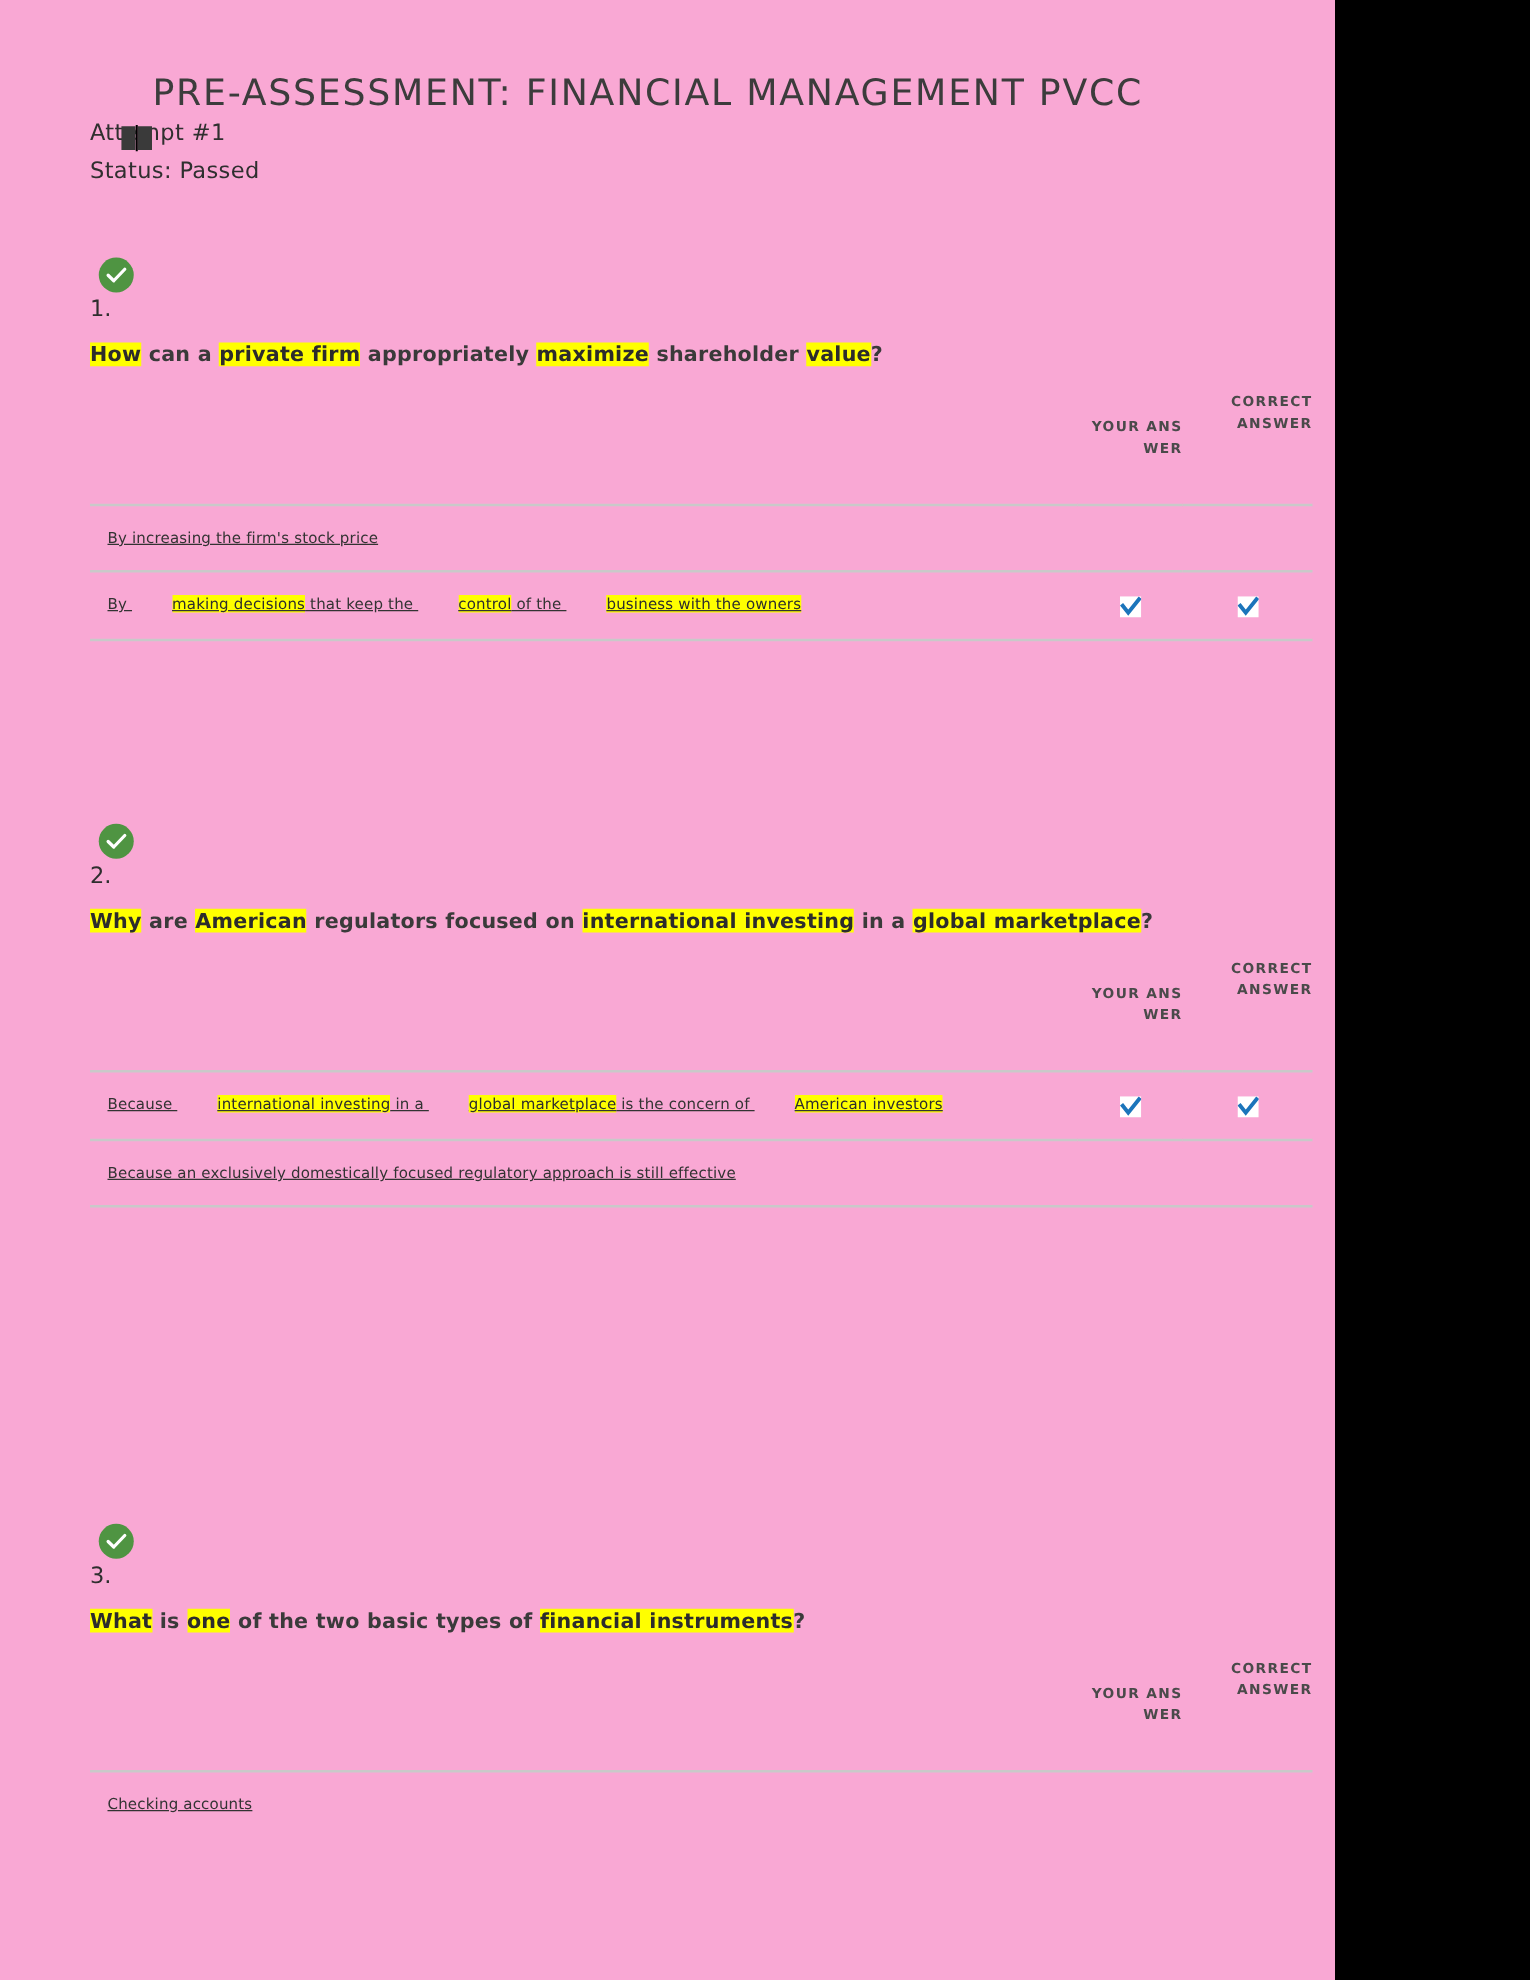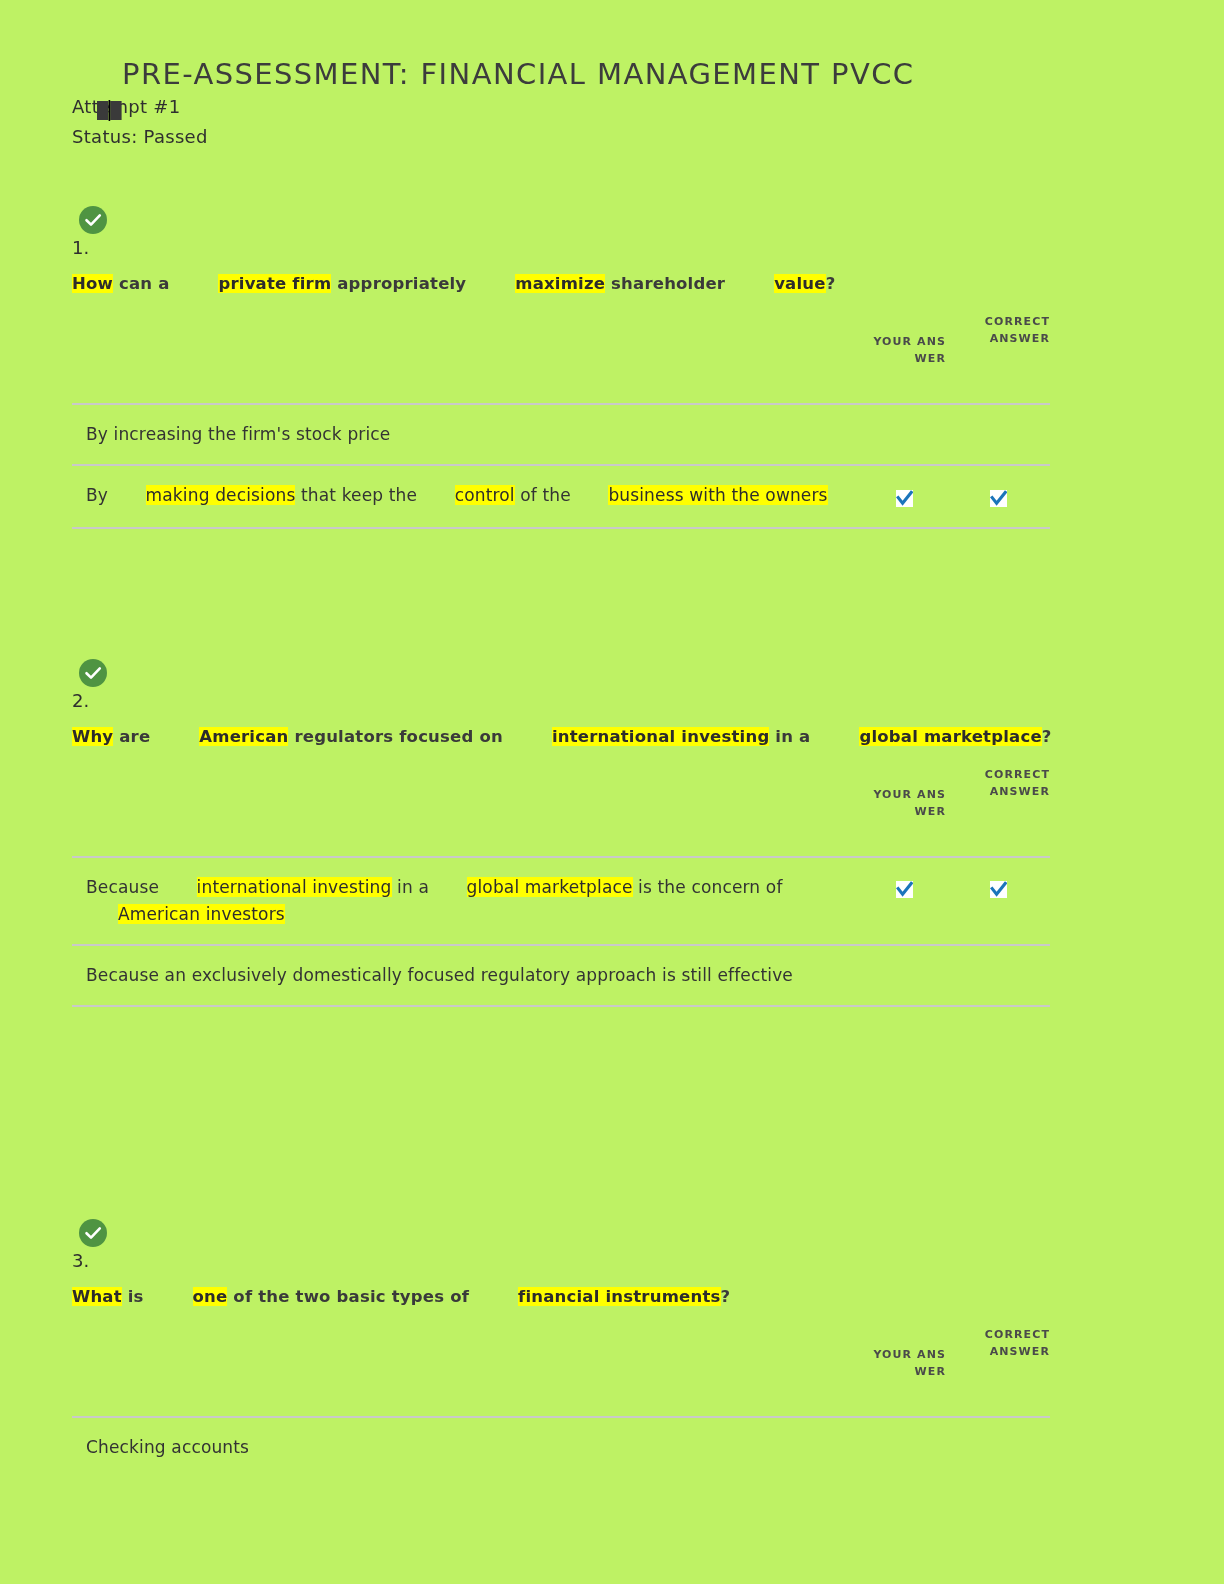--- a/index.html
+++ b/index.html
@@ -11,23 +11,23 @@
     width: 1224px;
     height: 1584px;
     overflow: hidden;
     font-family: "DejaVu Sans", sans-serif;
     color: #333333;
     position: relative;
   }
 
   .page {
     position: relative;
-    width: 1224px;
+    width: 1068px;
     height: 1584px;
-    background: #bef264;
+    background: #f9a8d4;
   }
 
   
   .header {
     position: absolute;
     left: 72px;
     top: 58px;
     width: 1000px;
   }
   .doc-title {
@@ -83,21 +83,20 @@
     font-weight: bold;
     color: #3a3a3a;
     letter-spacing: 0.2px;
     line-height: 1.35;
     margin-bottom: 6px;
     white-space: nowrap;
   }
   .q-text .hl {
     background: #ffff00;
     color: #2c2c2c;
-    margin-left: 43px;
   }
   .q-text .hl-u {
     background: #ffff00;
     color: #2c2c2c;
   }
 
   
   .answer-table {
     width: 978px;
     border-collapse: collapse;
@@ -130,26 +129,27 @@
     line-height: 1.55;
     vertical-align: top;
     padding-top: 12px;
   }
 
   .answer-table tbody tr {
     border-top: 2px solid #c9c9c9;
   }
   .answer-table tbody td {
     padding: 16px 0 16px 0;
-    font-size: 17px;
+    font-size: 12px;
     color: #333333;
     letter-spacing: 0.15px;
     line-height: 1.6;
     vertical-align: top;
     border: none;
+    text-decoration: underline;
   }
   .answer-table tbody td.opt-text {
     padding-left: 14px;
     padding-right: 10px;
   }
   .answer-table tbody td.mark-cell {
     text-align: center;
     vertical-align: top;
     padding-top: 18px;
   }

